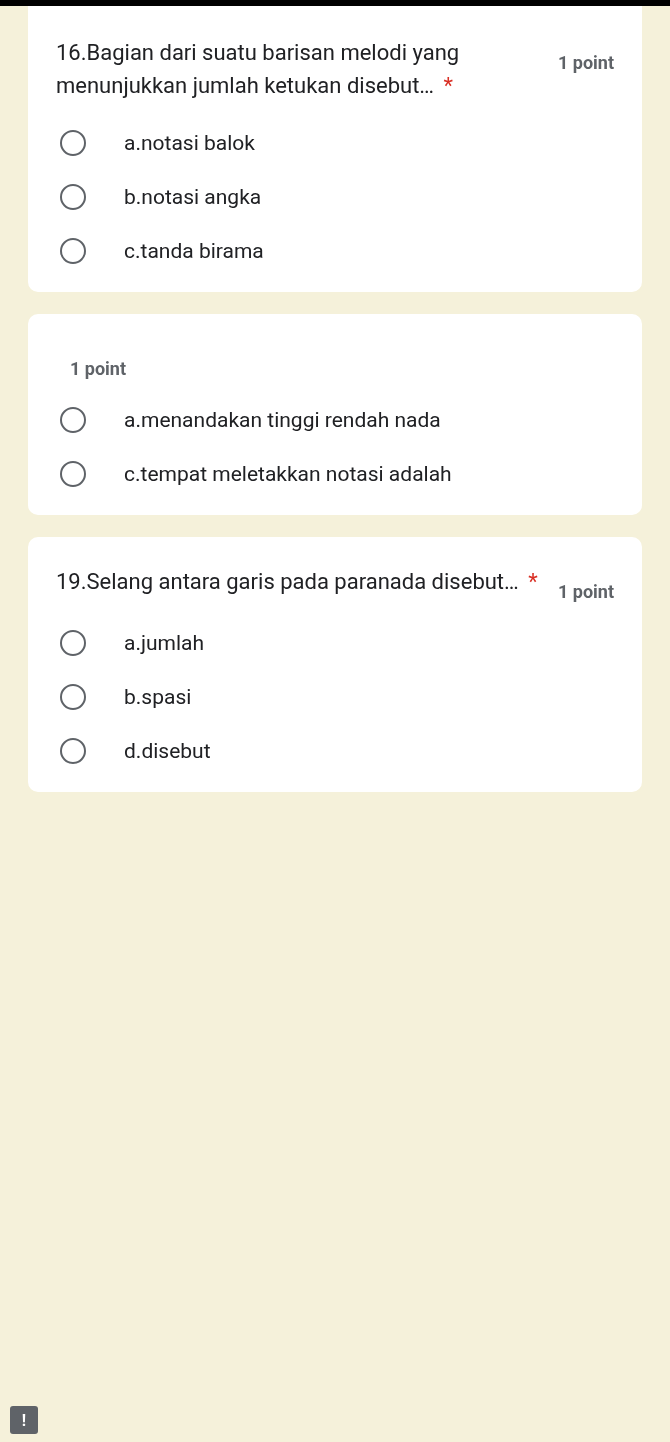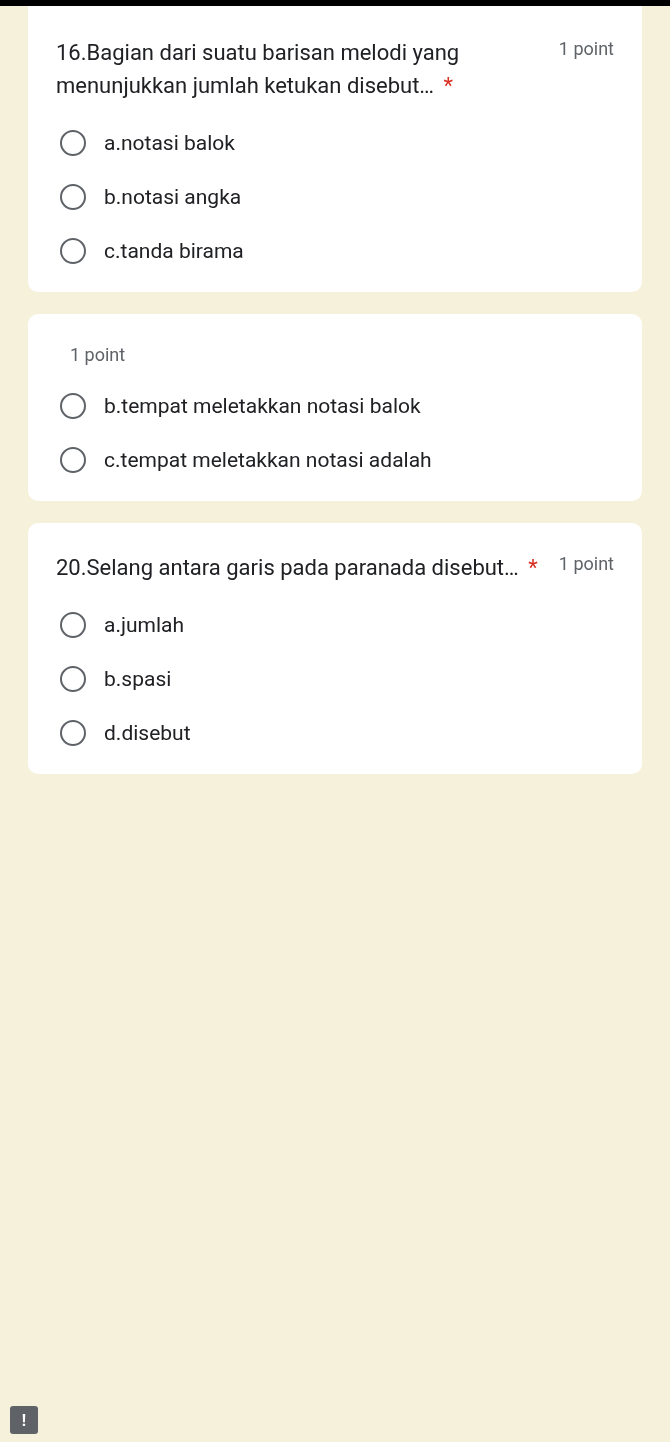--- a/index.html
+++ b/index.html
@@ -40,21 +40,22 @@
   }
   .req-star {
     color: #d93025;
     margin-left: 4px;
   }
   .points {
     color: #5f6368;
     font-size: 18px;
     white-space: nowrap;
     margin-left: 14px;
-    margin-top: 2px;
+    margin-top: 16px;
+    font-weight: bold;
   }
   .options {
     display: flex;
     flex-direction: column;
     gap: 28px;
     padding-left: 4px;
   }
   .option {
     display: flex;
     align-items: center;
@@ -64,20 +65,21 @@
   .radio {
     width: 26px;
     height: 26px;
     border: 2.5px solid #5f6368;
     border-radius: 50%;
     flex-shrink: 0;
   }
   .opt-label {
     font-size: 21px;
     color: #202124;
+    margin-left: 20px;
   }
   .report-btn {
     position: absolute;
     left: 10px;
     bottom: 8px;
     width: 28px;
     height: 28px;
     background: #5f6368;
     border-radius: 3px;
     display: flex;
@@ -119,33 +121,33 @@
     </div>
   </div>
 
   <div class="card">
     <div class="q-header">
       <div class="points">1 point</div>
     </div>
     <div class="options">
       <div class="option">
         <div class="radio"></div>
-        <div class="opt-label">b.tempat meletakkan notasi balok</div>
+        <div class="opt-label">a.menandakan tinggi rendah nada</div>
       </div>
       <div class="option">
         <div class="radio"></div>
         <div class="opt-label">c.tempat meletakkan notasi adalah</div>
       </div>
     </div>
   </div>
 
   <div class="card">
     <div class="q-header">
       <div class="q-title">
-        <span>20.Selang  antara garis pada paranada disebut…</span>
+        <span>19.Selang  antara garis pada paranada disebut…</span>
         <span class="req-star">*</span>
       </div>
       <div class="points">1 point</div>
     </div>
     <div class="options">
       <div class="option">
         <div class="radio"></div>
         <div class="opt-label">a.jumlah</div>
       </div>
       <div class="option">

